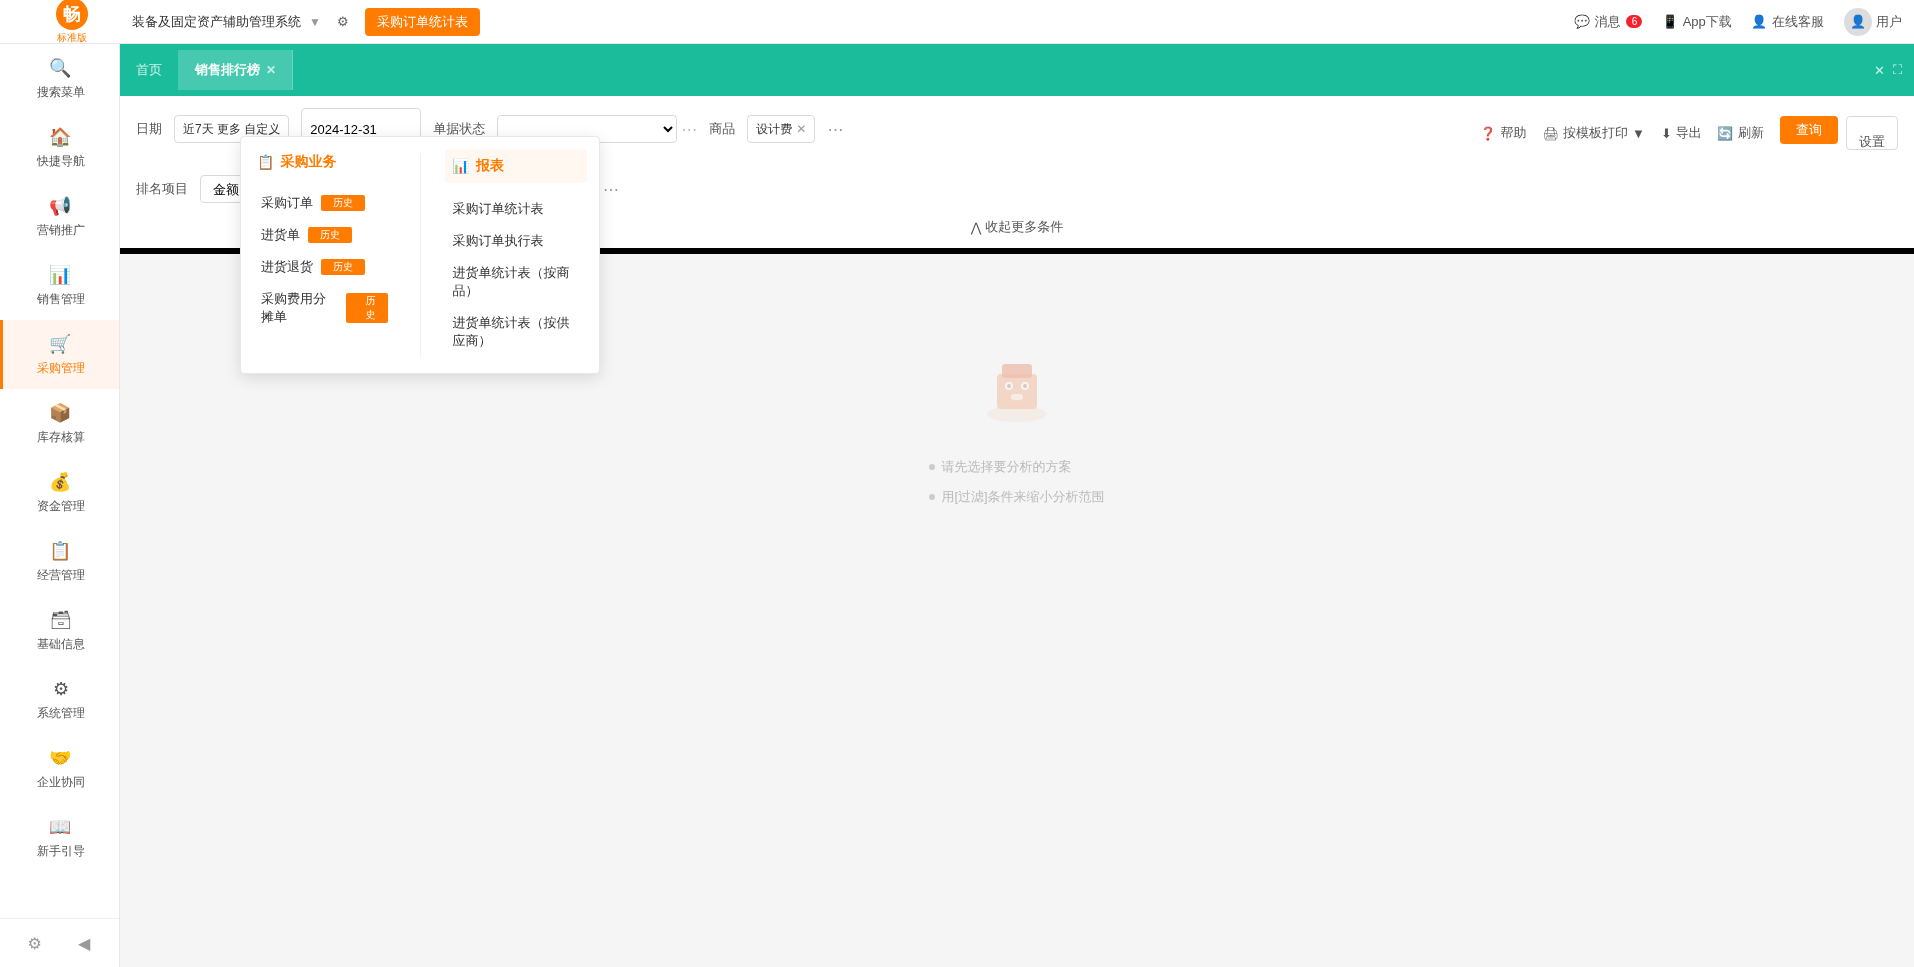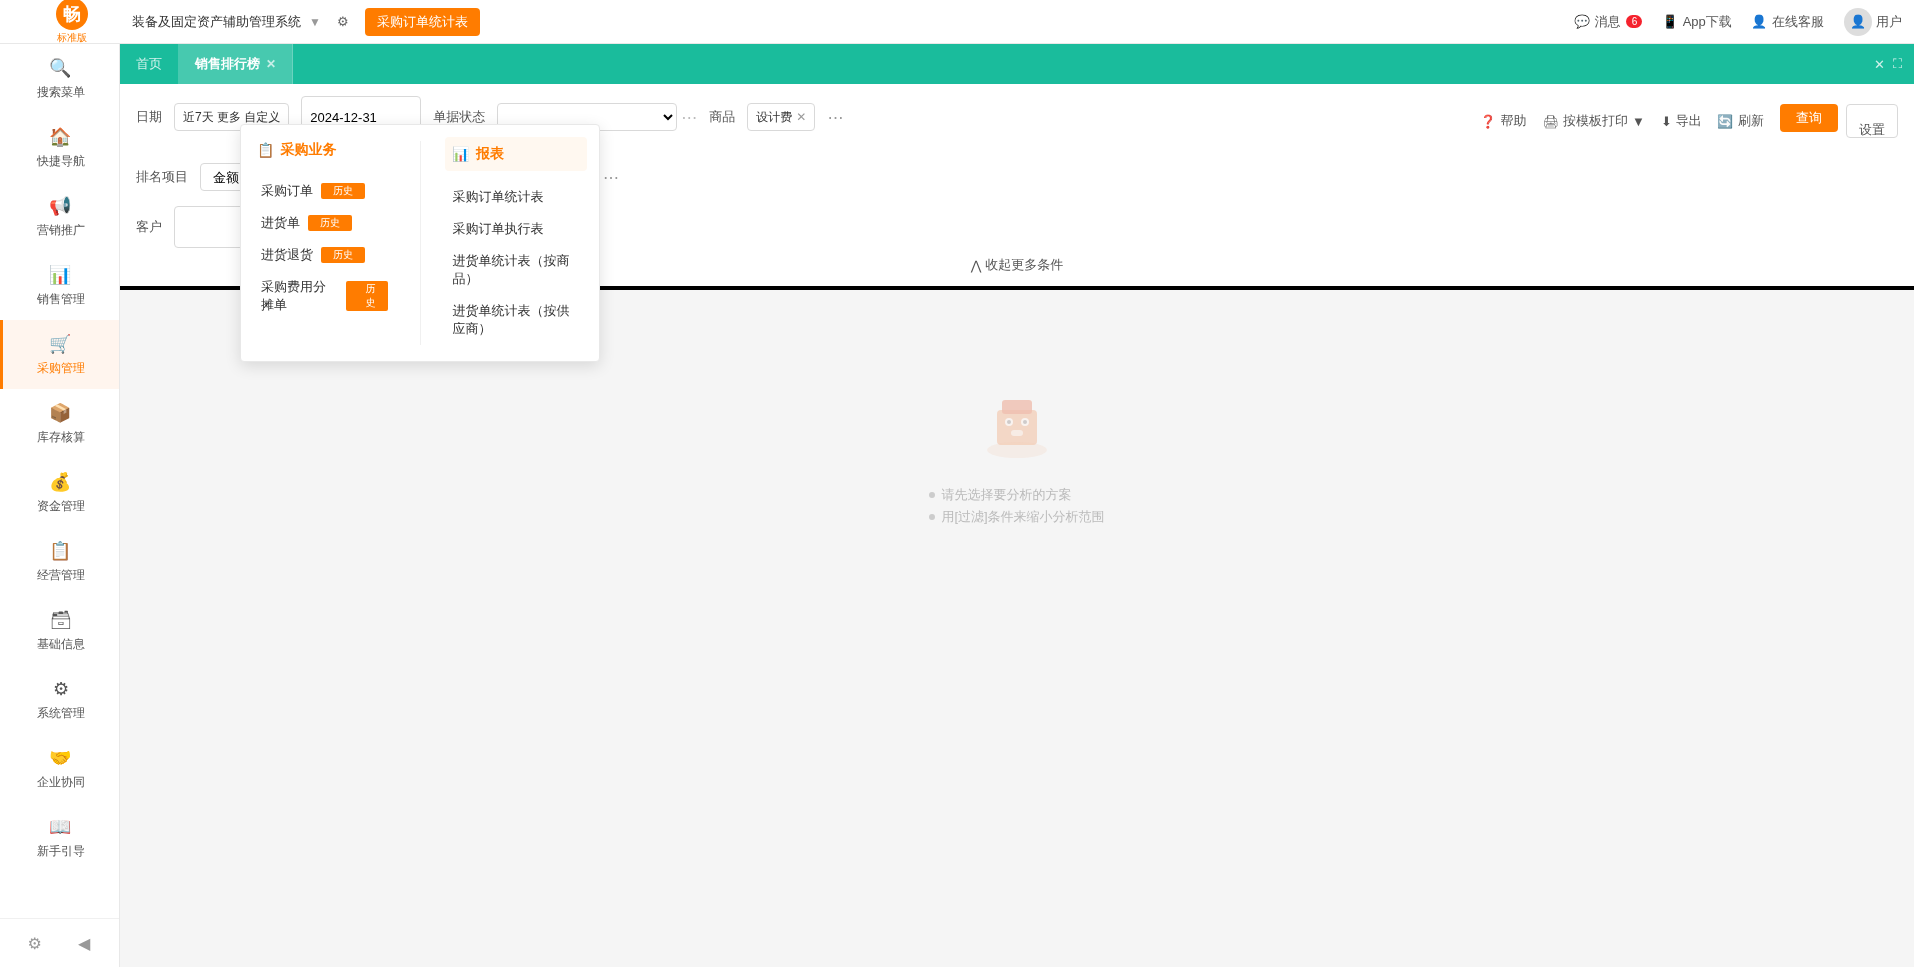--- a/index.html
+++ b/index.html
@@ -163,21 +163,21 @@
     
     .content-area {
       flex: 1;
       display: flex;
       flex-direction: column;
       overflow: hidden;
     }
 
     
     .tab-bar {
-      height: 40px;
+      height: 52px;
       background: #1abc9c;
       display: flex;
       align-items: center;
       padding: 0;
     }
     .tab-item {
       height: 40px;
       padding: 0 16px;
       display: flex;
       align-items: center;
@@ -210,21 +210,21 @@
       flex: 1;
       background: #f5f5f5;
       overflow-y: auto;
       position: relative;
     }
 
     
     .filter-toolbar {
       background: #fff;
       padding: 12px 16px;
-      border-bottom: 4px solid #000000;
+      border-bottom: 6px solid #000000;
     }
     .filter-row {
       display: flex;
       align-items: center;
       gap: 12px;
       flex-wrap: wrap;
       margin-bottom: 8px;
     }
     .filter-row:last-child { margin-bottom: 0; }
     .filter-label {
@@ -335,21 +335,21 @@
       opacity: 0.5;
     }
     .empty-text {
       font-size: 13px;
       color: #bbb;
     }
     .empty-text-item {
       display: flex;
       align-items: center;
       gap: 6px;
-      margin: 4px 0;
+      margin: 12px 0;
     }
     .empty-dot {
       width: 6px;
       height: 6px;
       background: #ccc;
       border-radius: 50%;
     }
 
     
     .dropdown-menu {
@@ -574,26 +574,20 @@
           <span class="filter-label">排名项目</span>
           <select class="filter-select" style="width:140px">
             <option>金额</option>
           </select>
           <span class="dots-more">⋯</span>
 
           <span class="filter-label">业务员</span>
           <input class="filter-input" style="width: 160px;">
           <span class="dots-more">⋯</span>
         </div>
-        <div class="filter-row">
-
-          <span class="filter-label">客户</span>
-          <input class="filter-input" style="width: 200px;">
-          <span class="dots-more">⋯</span>
-        </div>
         <div class="more-conditions-btn">
           <span>⋀</span>
           <span>收起更多条件</span>
         </div>
       </div>
 
       <div class="empty-state">
         <svg class="empty-icon" viewBox="0 0 100 100" xmlns="http://www.w3.org/2000/svg">
           <ellipse cx="50" cy="80" rx="30" ry="8" fill="#f0c8b0" opacity="0.4"></ellipse>
           <rect x="30" y="40" width="40" height="35" rx="4" fill="#f0a070" opacity="0.7"></rect>

